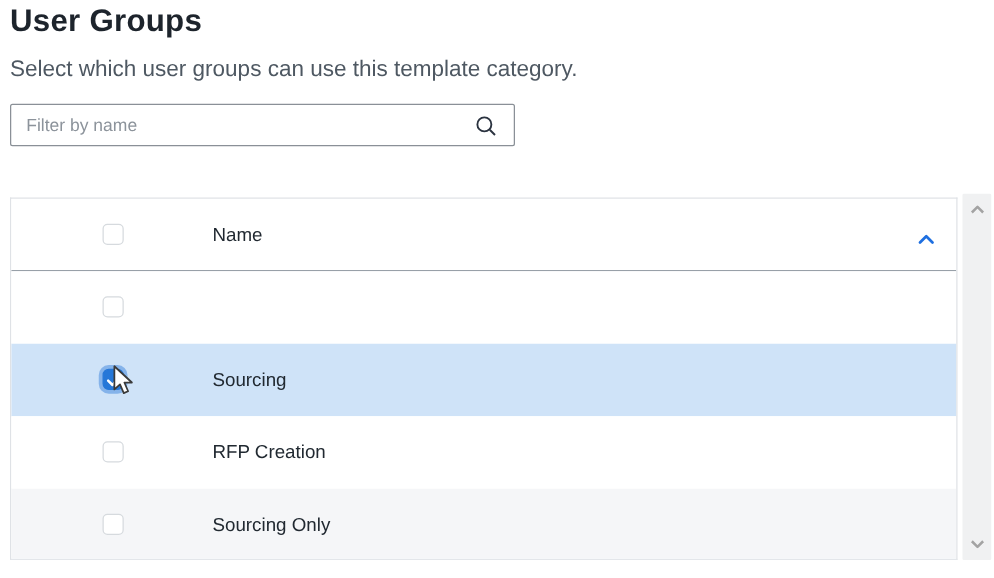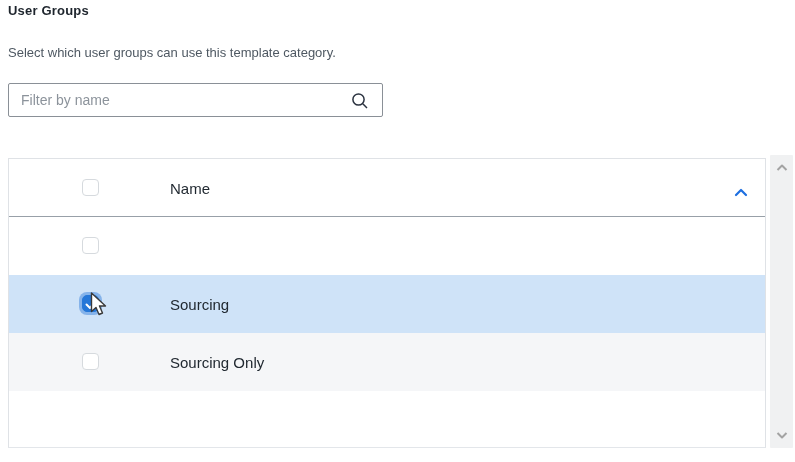--- a/index.html
+++ b/index.html
@@ -3,29 +3,29 @@
 <meta charset="utf-8">
 <style>
   * { margin: 0; padding: 0; box-sizing: border-box; }
   html, body { width: 795px; height: 462px; background: #ffffff; overflow: hidden; }
   body { font-family: "Liberation Sans", sans-serif; position: relative; }
 
   .page { position: relative; width: 795px; height: 462px; }
 
   .page-title {
     position: absolute; left: 8px; top: 3px;
-    font-size: 13px; font-weight: 700; color: #1d242c; letter-spacing: 0.2px;
+    font-size: 25px; font-weight: 700; color: #1d242c; letter-spacing: 0.2px;
   }
   .page-subtitle {
     position: absolute; left: 8px; top: 45px;
-    font-size: 13px; font-weight: 400; color: #4e5862;
+    font-size: 18px; font-weight: 400; color: #4e5862;
   }
 
   .filter-box {
-    position: absolute; left: 8px; top: 83px; width: 375px; height: 34px;
+    position: absolute; left: 8px; top: 83px; width: 404px; height: 34px;
     border: 1px solid #8a9097; border-radius: 2px; background: #ffffff;
   }
   .filter-input {
     position: absolute; left: 0; top: 0; width: 100%; height: 100%;
     border: none; outline: none; background: transparent;
     padding: 0 40px 0 12px; font-size: 14px; color: #333a41;
     font-family: "Liberation Sans", sans-serif;
   }
   .filter-input::placeholder { color: #8c939b; opacity: 1; }
   .search-icon { position: absolute; right: 12px; top: 7px; width: 20px; height: 20px; }
@@ -110,20 +110,24 @@
 
       <div class="t-row selected">
         <span class="cbx checked">
           <svg width="13" height="11" viewBox="0 0 13 11">
             <polyline points="1.5,5.5 5,9 11.5,1.5" fill="none" stroke="#ffffff" stroke-width="2" stroke-linecap="round" stroke-linejoin="round"></polyline>
           </svg>
         </span>
         <span class="cell-label">Sourcing</span>
       </div>
 
+      <div class="t-row">
+        <span class="cbx"></span>
+        <span class="cell-label">RFP Creation</span>
+      </div>
 
       <div class="t-row alt">
         <span class="cbx"></span>
         <span class="cell-label">Sourcing Only</span>
       </div>
 
     </div>
 
     <div class="v-scrollbar">
       <span class="sb-btn up">

